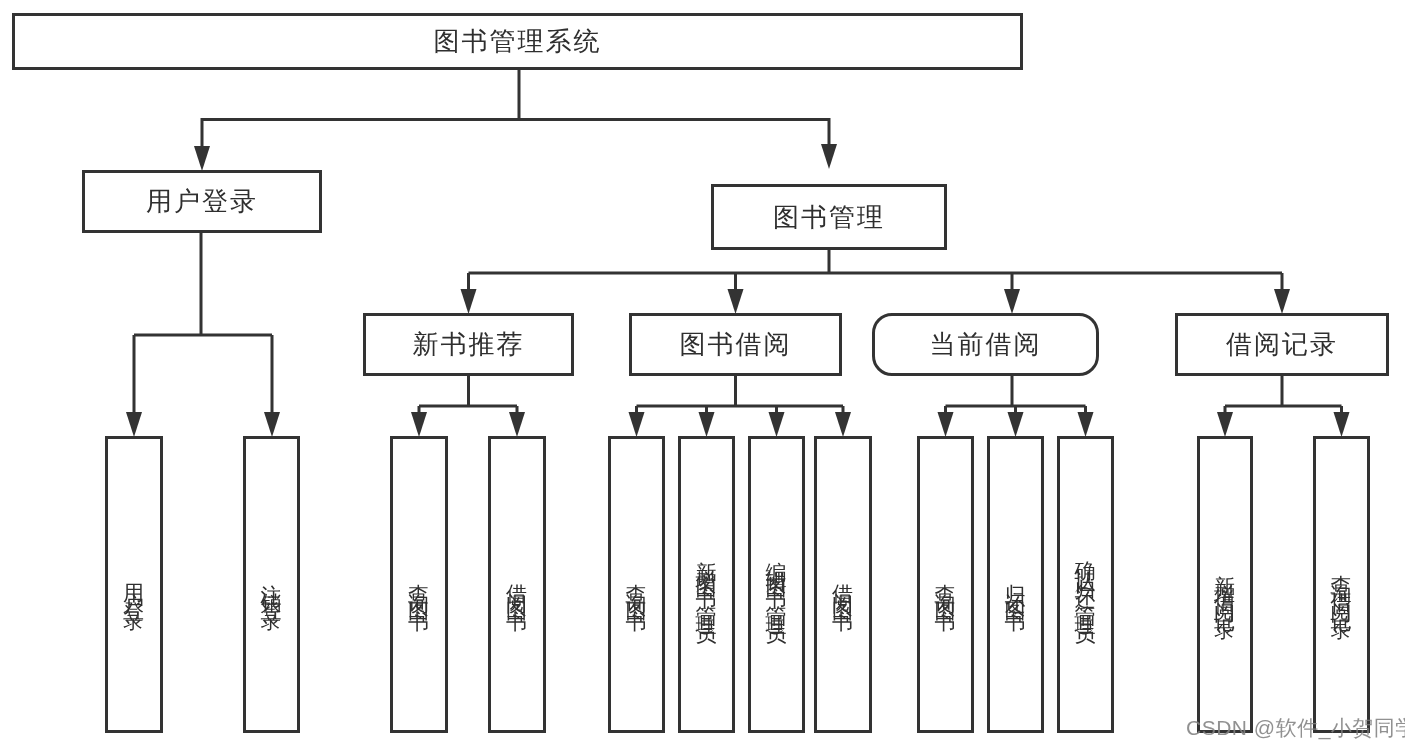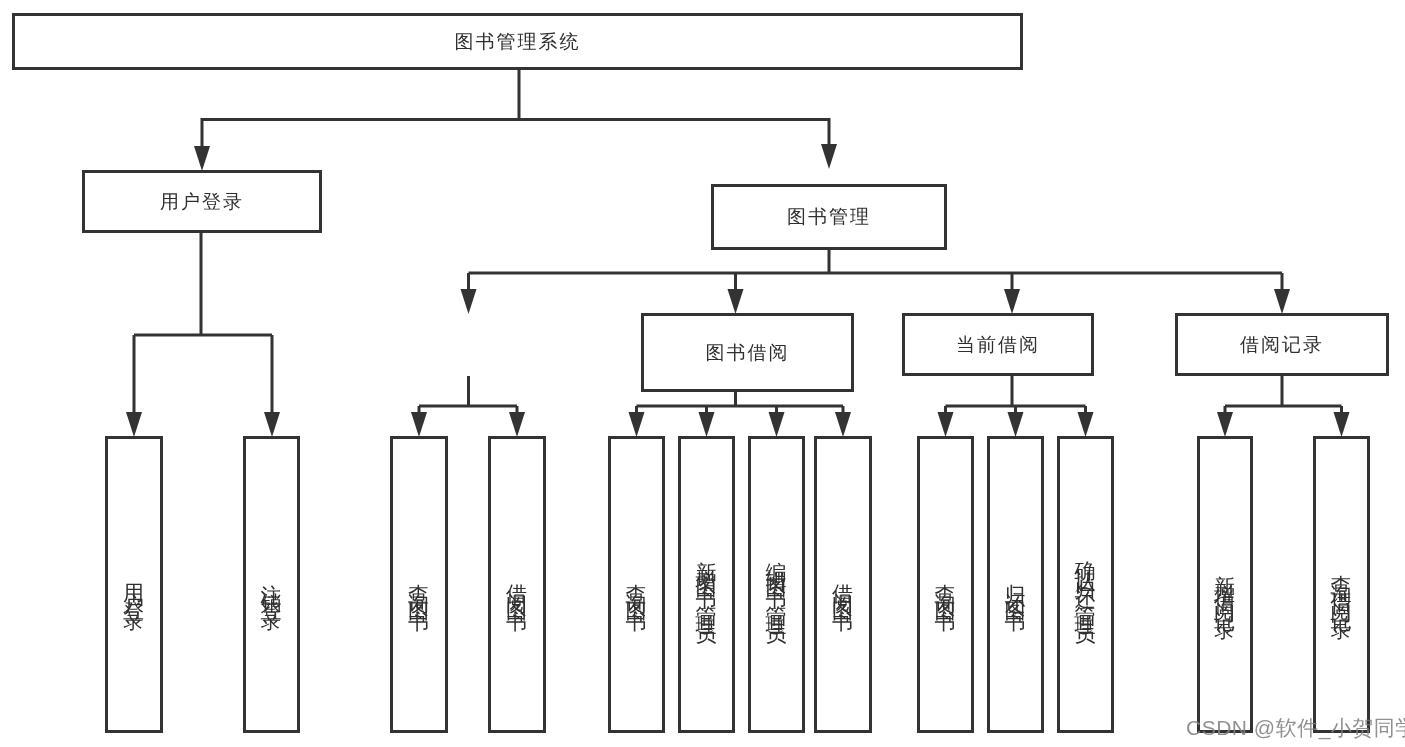--- a/index.html
+++ b/index.html
@@ -7,21 +7,21 @@
     position:relative;width:1405px;height:747px;background:#ffffff;
     font-family:"Liberation Sans",sans-serif;overflow:hidden;
   }
   .svg-layer{position:absolute;left:0;top:0;width:1405px;height:747px;}
   .box{
     position:absolute;box-sizing:border-box;background:#ffffff;
     border:3px solid #333333;color:#2f2f2f;
     display:flex;align-items:center;justify-content:center;
     z-index:2;
   }
-  .hbox{font-size:19px;letter-spacing:2px;white-space:nowrap;}
+  .hbox{font-size:26px;letter-spacing:2px;white-space:nowrap;}
   .vbox{
     writing-mode:vertical-rl;
     font-size:21px;letter-spacing:9px;line-height:1.0;
   }
   .watermark{
     position:absolute;left:1186px;top:714px;z-index:6;
     font-size:21px;color:rgba(130,130,130,0.88);letter-spacing:0.5px;
     white-space:nowrap;
   }
 </style>
@@ -92,22 +92,23 @@
       <polygon points="1217,412 1233,412 1225,437"></polygon>
       <polygon points="1333.5,412 1349.5,412 1341.5,437"></polygon>
     </g>
   </svg>
 
   <div class="box hbox" style="left:12px;top:13px;width:1011px;height:57px;">图书管理系统</div>
 
   <div class="box hbox" style="left:82px;top:170px;width:240px;height:63px;">用户登录</div>
   <div class="box hbox" style="left:711px;top:184px;width:236px;height:66px;">图书管理</div>
 
-  <div class="box hbox" style="left:629px;top:313px;width:213px;height:79px;margin-left:12px;">图书借阅</div>
-  <div class="box hbox" style="left:902px;top:313px;width:192px;height:63px;">当前借阅</div>
+  <div class="box hbox" style="left:363px;top:313px;width:211px;height:63px;">新书推荐</div>
+  <div class="box hbox" style="left:629px;top:313px;width:213px;height:63px;">图书借阅</div>
+  <div class="box hbox" style="left:872px;top:313px;width:227px;height:63px;border-radius:20px;">当前借阅</div>
   <div class="box hbox" style="left:1175px;top:313px;width:214px;height:63px;">借阅记录</div>
 
   <div class="box vbox" style="left:105px;top:436px;width:58px;height:297px;">用户登录</div>
   <div class="box vbox" style="left:243px;top:436px;width:57px;height:297px;">注销登录</div>
 
   <div class="box vbox" style="left:390px;top:436px;width:58px;height:297px;">查询图书</div>
   <div class="box vbox" style="left:488px;top:436px;width:58px;height:297px;">借阅图书</div>
 
   <div class="box vbox" style="left:608px;top:436px;width:57px;height:297px;">查询图书</div>
   <div class="box vbox" style="left:678px;top:436px;width:57px;height:297px;">新增图书（管理员）</div>

